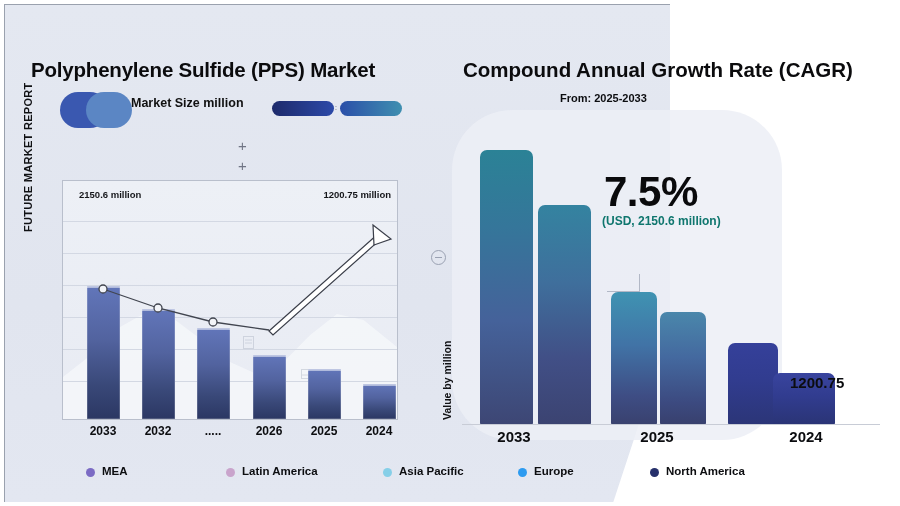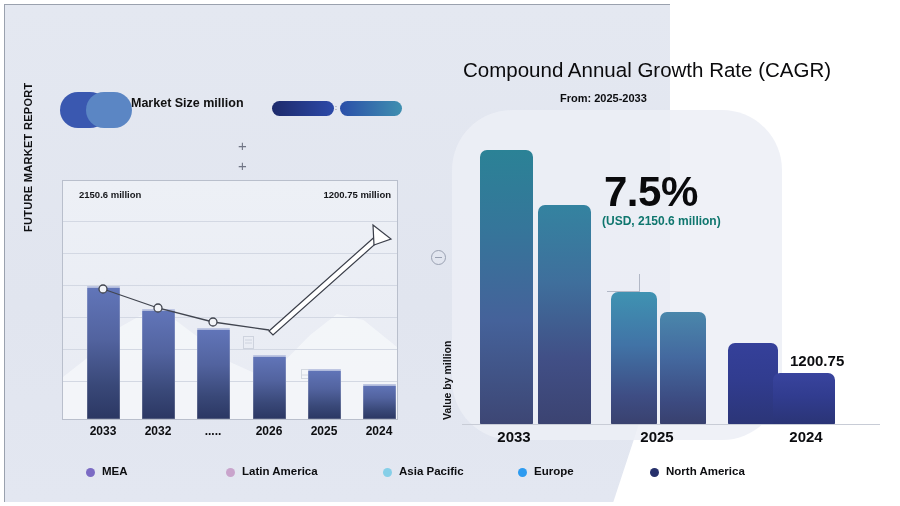--- a/index.html
+++ b/index.html
@@ -147,21 +147,21 @@
   .legend{
     position:absolute;left:78px;top:465px;width:720px;height:22px;
   }
   .leg-item{position:absolute;display:flex;align-items:flex-end;gap:7px;}
   .leg-dot{width:9px;height:9px;border-radius:50%;display:block;}
   .leg-txt{font-size:11.5px;font-weight:bold;color:#0c0d10;white-space:nowrap;}
 
   
   .right-title{
     position:absolute;left:463px;top:58px;
-    font-size:20.5px;font-weight:normal;color:#0b0b0d;white-space:nowrap;
+    font-size:20.5px;font-weight:bold;color:#0b0b0d;white-space:nowrap;
   }
   .right-sub{
     position:absolute;left:560px;top:92px;
     font-size:11px;font-weight:bold;color:#0c0d10;white-space:nowrap;text-align:right;
   }
   .cagr-val{
     position:absolute;left:604px;top:168px;
     font-size:42px;font-weight:bold;color:#0a0a0c;letter-spacing:-.5px;
   }
   .cagr-note{
@@ -177,40 +177,41 @@
   }
   .axis-line{
     position:absolute;left:462px;top:424px;width:418px;height:1px;
     background:#c8ccd6;
   }
   .rxlab{
     position:absolute;top:428px;font-size:15px;font-weight:bold;color:#0b0c0f;
     transform:translateX(-50%);white-space:nowrap;
   }
   .rvalue{
-    position:absolute;left:790px;top:352px;
+    position:absolute;left:790px;top:374px;
     font-size:15px;font-weight:bold;color:#0b0c0f;white-space:nowrap;
   }
   .ghost-bracket{
     position:absolute;left:607px;top:274px;width:32px;height:17px;
     border-right:1.5px solid #b2b8c6;border-bottom:1.5px solid #b2b8c6;
   }
   .ghost-ico{position:absolute;opacity:.45;}
   .ghost-ico svg{display:block;}
 </style>
 </head>
 <body>
 
 <div class="canvas">
 
   <div class="bg-panel"></div>
   <div class="white-wedge2"></div>
   <div class="white-wedge"></div>
   <div class="right-blob"></div>
 
+  <div class="left-title">Polyphenylene Sulfide (PPS)  Market</div>
 
   <div class="logo-mark">
     <div class="logo-dark"></div>
     <div class="logo-light"></div>
   </div>
   <div class="logo-label">Market Size million</div>
 
   <div class="pill pill-a"></div>
   <div class="pill-sep">:</div>
   <div class="pill pill-b"></div>

